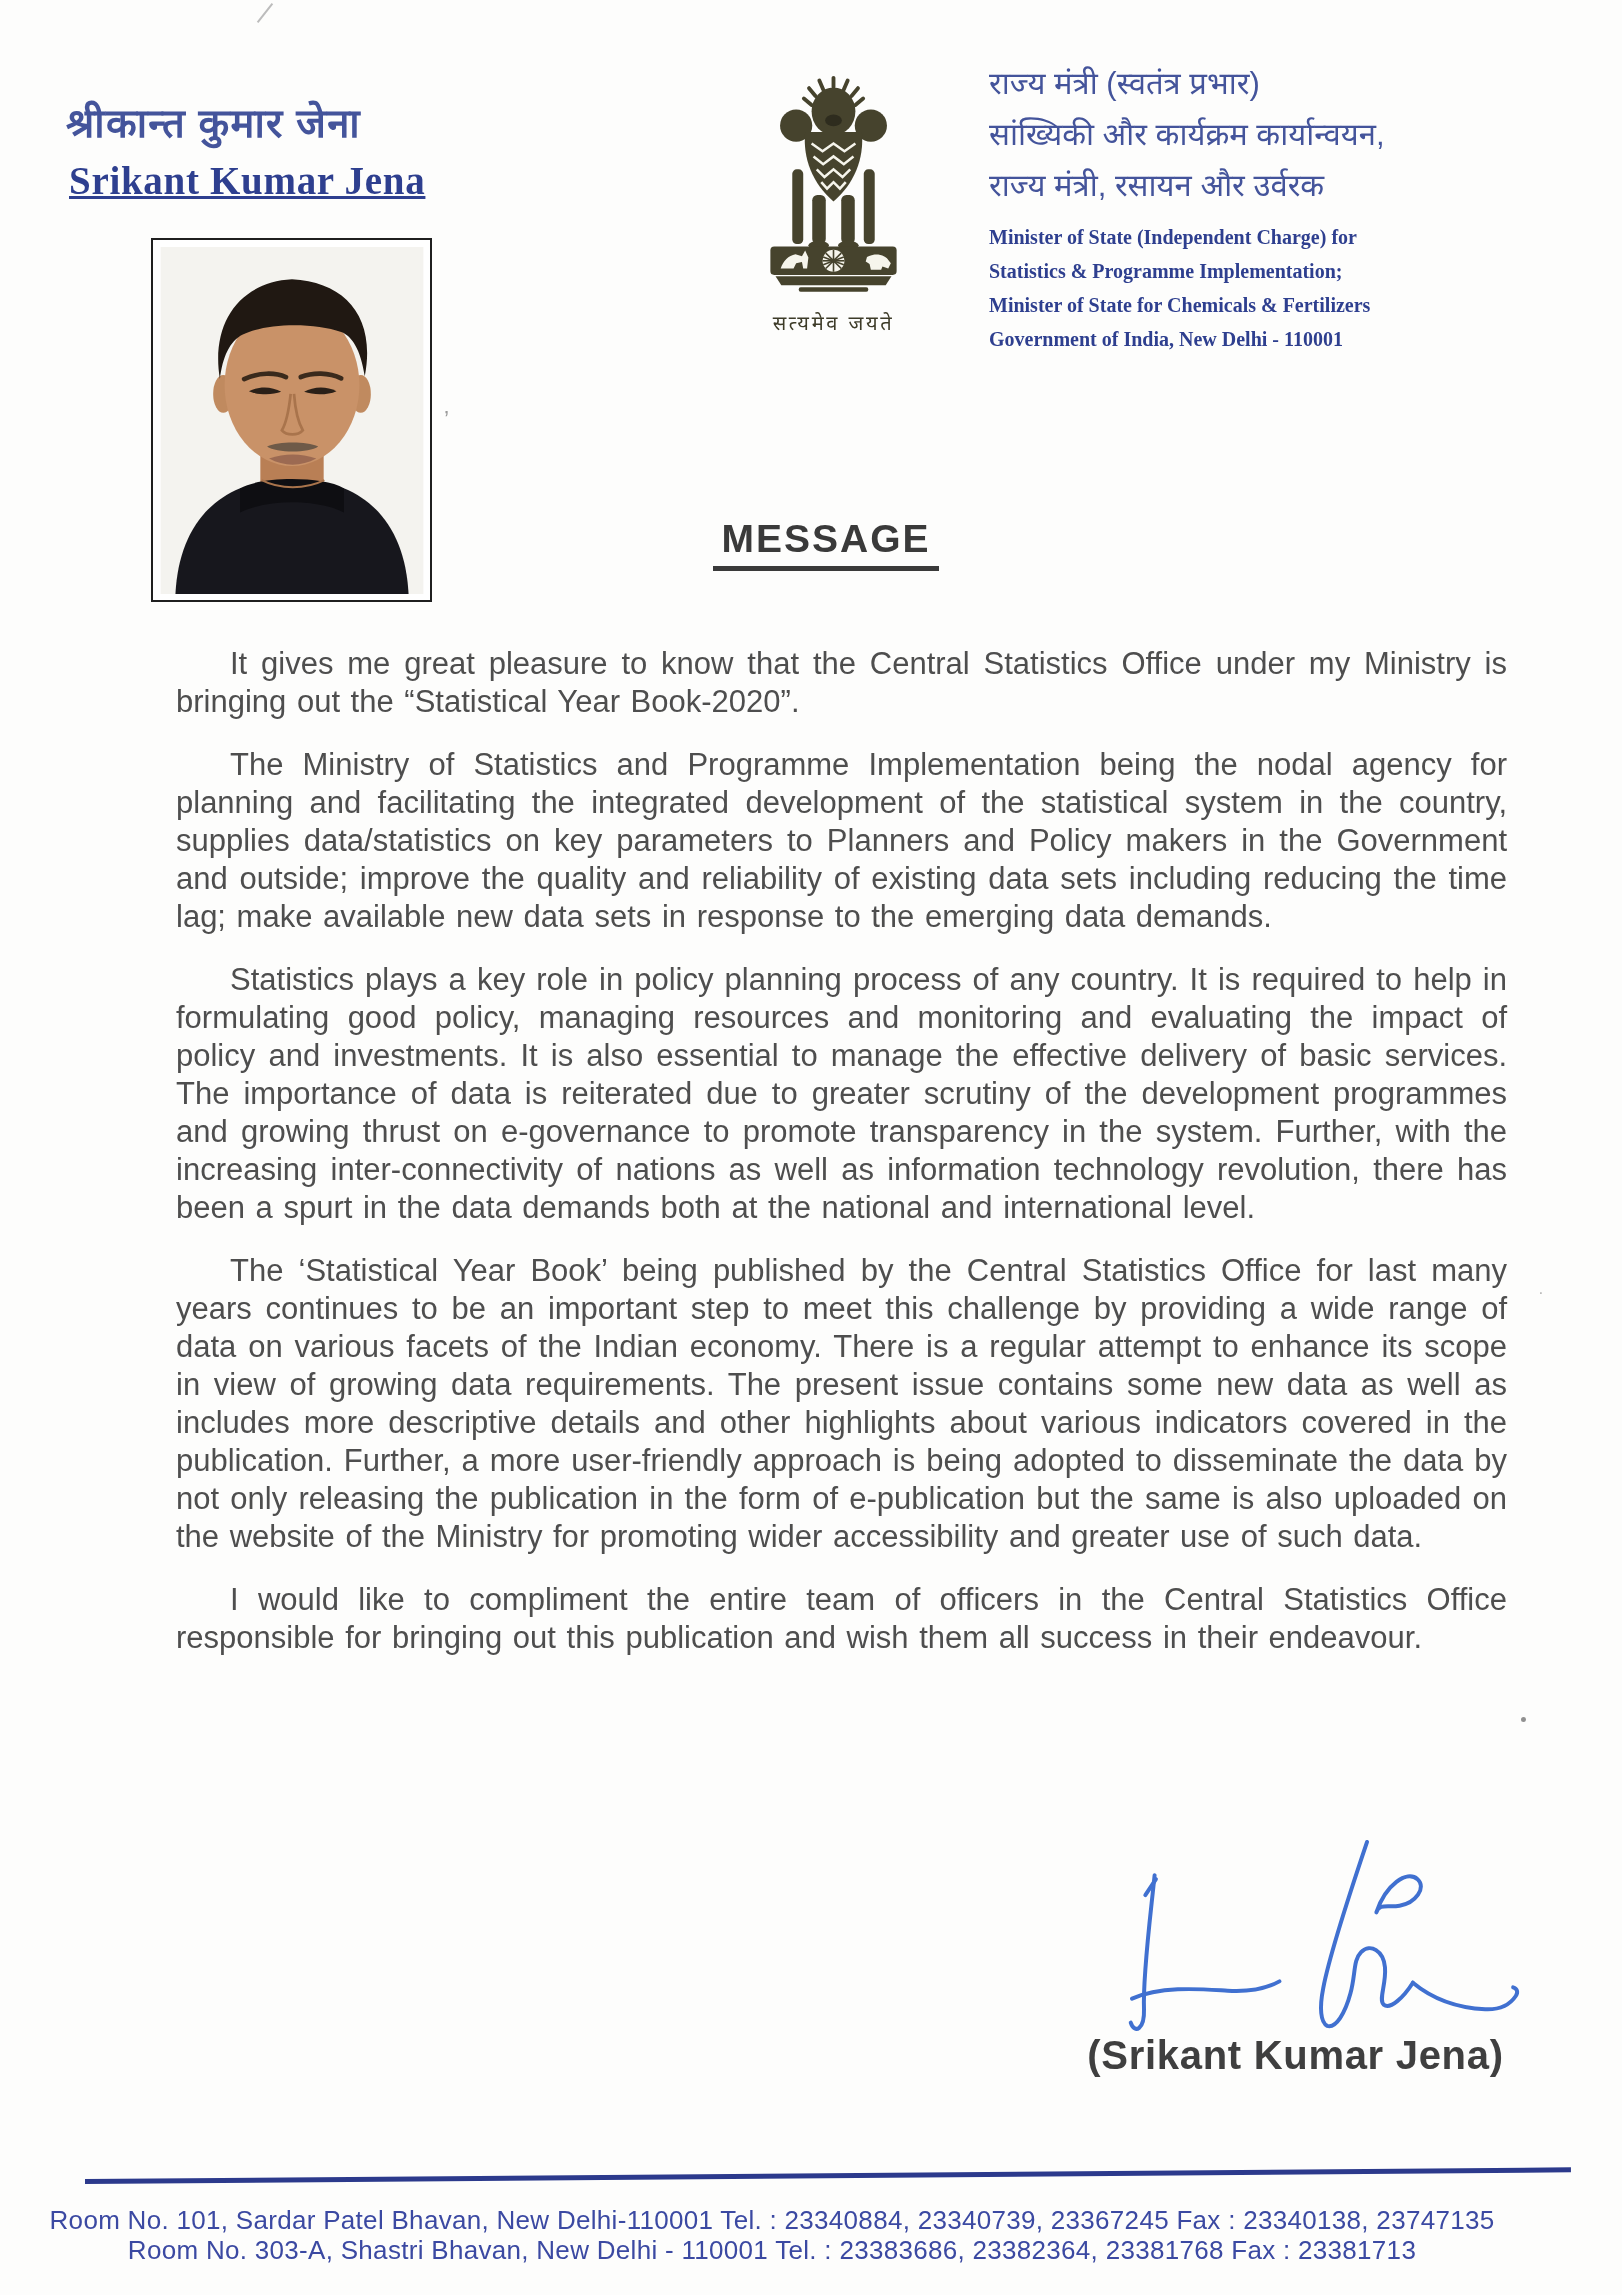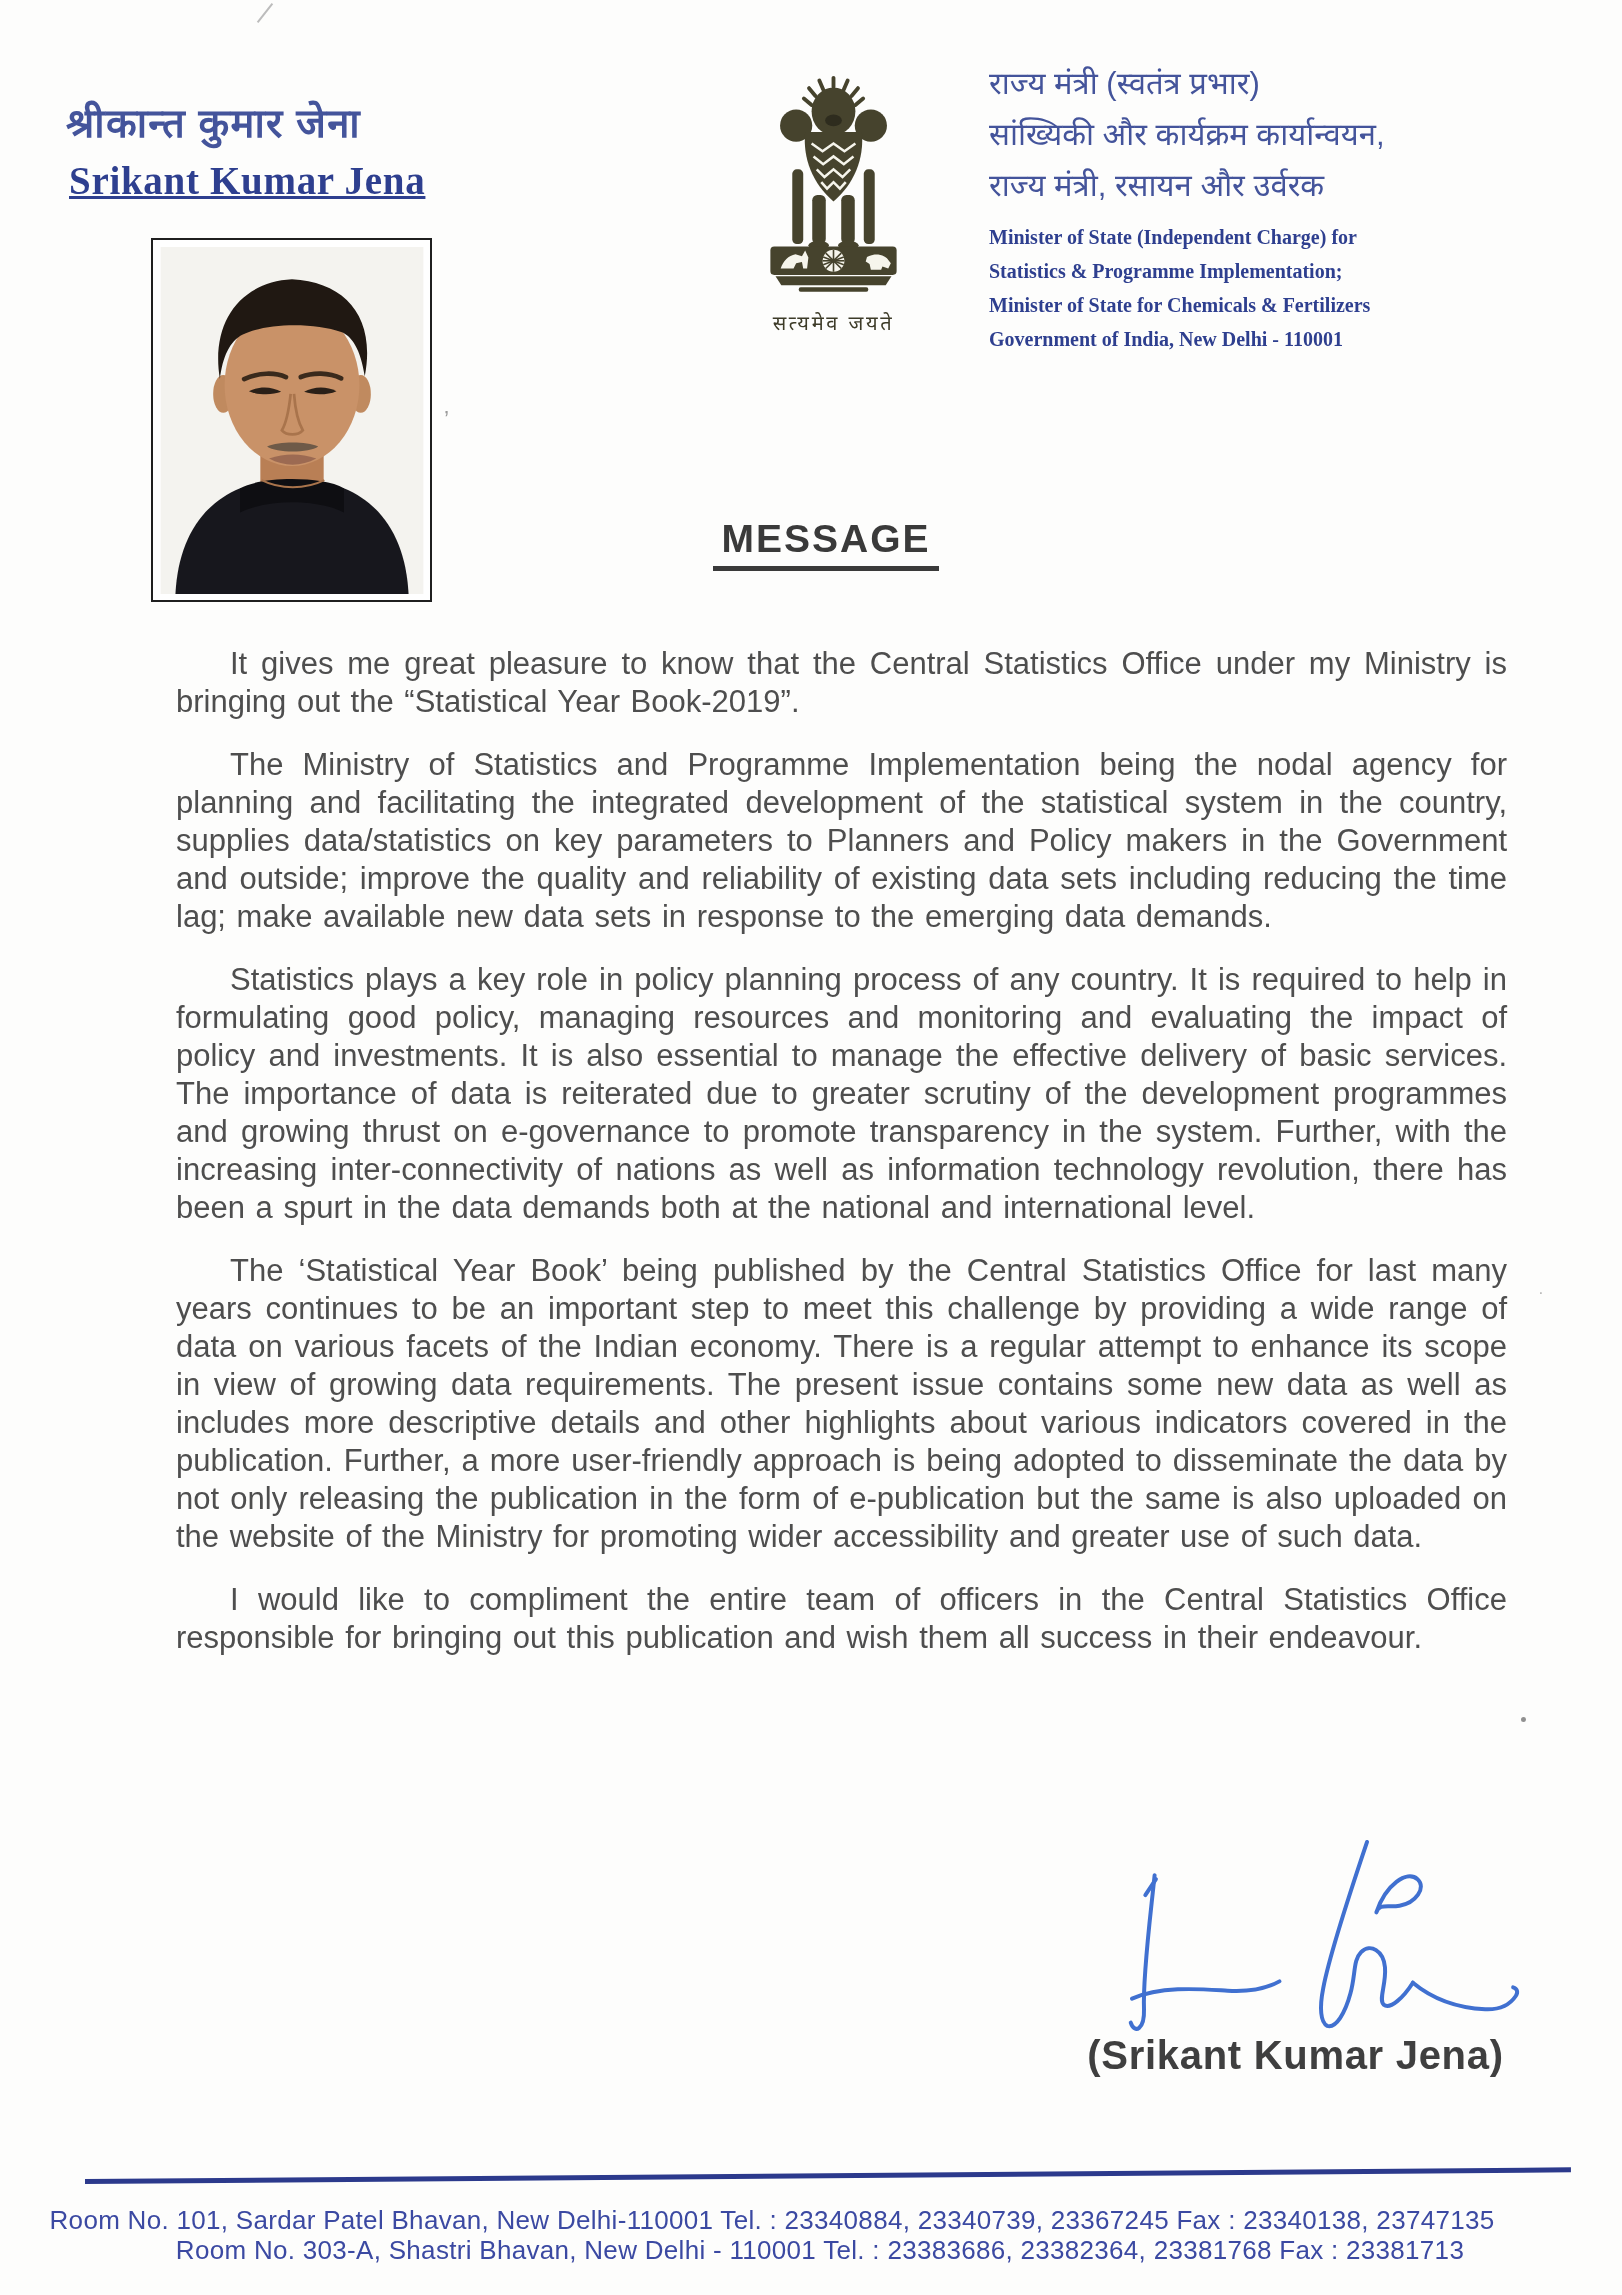--- a/index.html
+++ b/index.html
@@ -80,21 +80,21 @@
   
   .footer-rule{
     position:absolute;left:85px;top:2179px;width:1486px;height:4.6px;
     background:#2c3a8c;transform:rotate(-0.45deg);transform-origin:left center;
   }
   .footer-line{
     position:absolute;left:0;width:1544px;text-align:center;
     font-size:26px;color:#3b49a2;letter-spacing:0.3px;
   }
   .footer-line.l1{top:2205px;}
-  .footer-line.l2{top:2235px;padding-left:48px;}
+  .footer-line.l2{top:2235px;}
   
   .artifact{position:absolute;color:#b0b0b0;pointer-events:none;}
   .a1{left:264px;top:1.3px;width:2px;height:24px;background:#bcbcbc;transform:rotate(38deg);}
   .a2{left:444px;top:406px;font-size:22.6px;color:#9a9a9a;}
   .a3{left:1538px;top:1282px;font-size:17.3px;color:#b8b8b8;}
   .a4{left:1521px;top:1717px;width:5.3px;height:5.3px;border-radius:50%;background:#909090;}
 </style>
 </head>
 <body>
 
@@ -213,21 +213,21 @@
       <div>Minister of State for Chemicals &amp; Fertilizers</div>
       <div>Government of India, New Delhi - 110001</div>
     </div>
   </div>
 
   <div class="heading-wrap">
     <span class="heading">MESSAGE</span>
   </div>
 
   <div class="body-text">
-    <p>It gives me great pleasure to know that the Central Statistics Office under my Ministry is bringing out the “Statistical Year Book-2019”.</p>
+    <p>It gives me great pleasure to know that the Central Statistics Office under my Ministry is bringing out the “Statistical Year Book-2020”.</p>
     <p>The Ministry of Statistics and Programme Implementation being the nodal agency for planning and facilitating the integrated development of the statistical system in the country, supplies data/statistics on key parameters to Planners and Policy makers in the Government and outside; improve the quality and reliability of existing data sets including reducing the time lag; make available new data sets in response to the emerging data demands.</p>
     <p>Statistics plays a key role in policy planning process of any country. It is required to help in formulating good policy, managing resources and monitoring and evaluating the impact of policy and investments. It is also essential to manage the effective delivery of basic services. The importance of data is reiterated due to greater scrutiny of the development programmes and growing thrust on  e-governance to promote transparency in the system. Further, with the increasing inter-connectivity of nations as well as information technology revolution, there has been a spurt in the data demands both at the national and international level.</p>
     <p>The ‘Statistical Year Book’ being published by the Central Statistics Office for last many years continues to be an important step to meet this challenge by providing a wide range of data on various facets of the Indian economy. There is a regular attempt to enhance its scope in view of growing data requirements. The present issue contains some new data as well as includes more descriptive details and other highlights about various indicators covered in the publication. Further, a more user-friendly approach is being adopted to disseminate the data by not only releasing the publication in the form of e-publication but the same is also uploaded on the website of the Ministry for promoting wider accessibility and greater use of such data.</p>
     <p>I would like to compliment the entire team of officers in the Central Statistics Office responsible for bringing out this publication and wish them all success in their endeavour.</p>
   </div>
 
   <svg class="signature" viewBox="0 0 680 360">
     <g stroke="#4070d0" stroke-width="6" fill="none" stroke-linecap="round" stroke-linejoin="round">
       <path d="M104,92 L120,68"></path>
       <path d="M118,62 C112,122 100,212 102,264 C103,294 88,302 82,284"></path>

